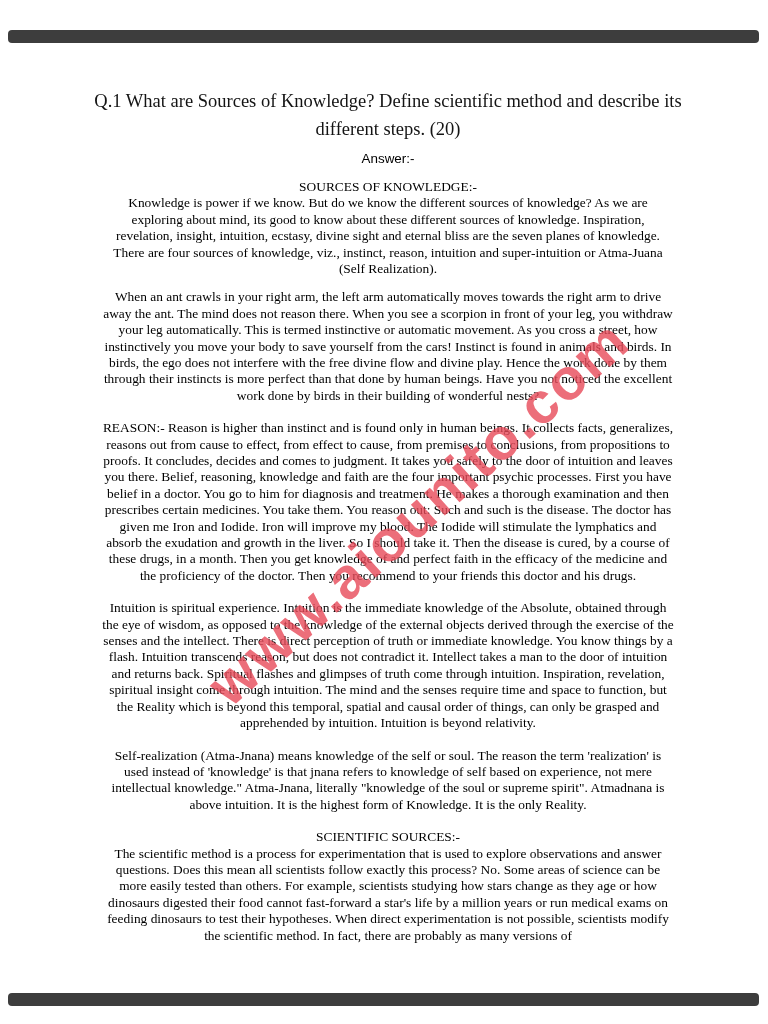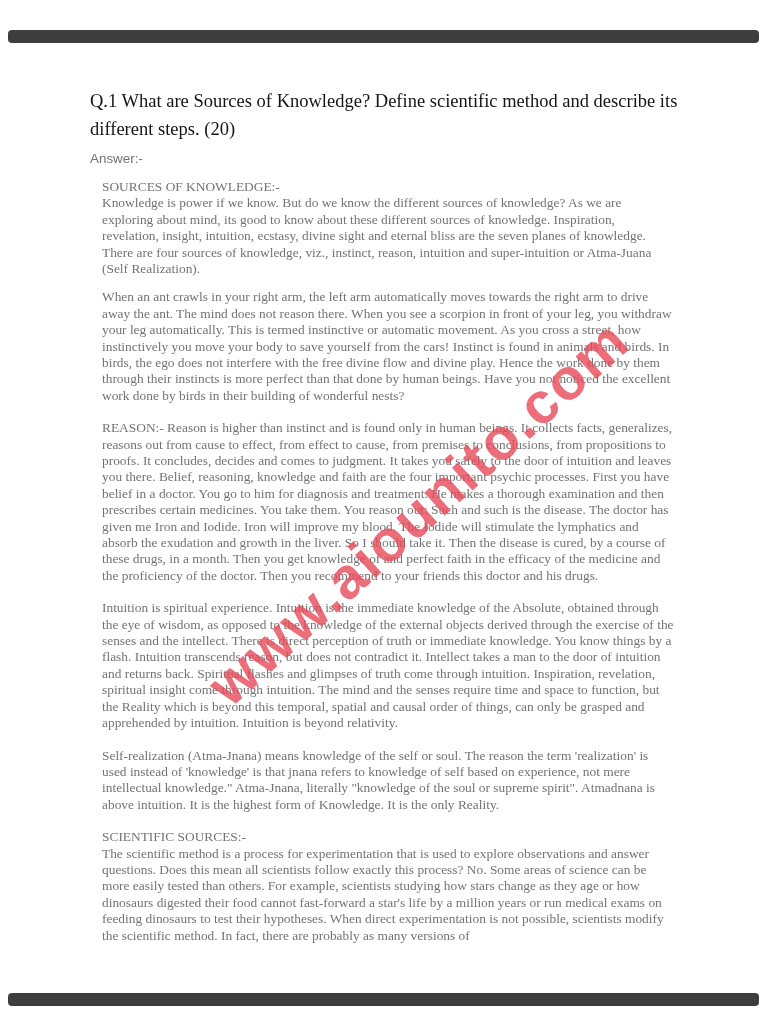--- a/index.html
+++ b/index.html
@@ -4,39 +4,39 @@
 <style>
   html,body{margin:0;padding:0;}
   body{
     width:768px;height:1024px;
     background:#ffffff;
     position:relative;
     overflow:hidden;
     font-family:"Liberation Sans",sans-serif;
   }
   .page{
-    position:absolute;inset:0;background:#ffffff;
+    position:absolute;inset:0;background:#ffffff;text-align:center;
   }
   .page-bar{
     position:absolute;left:8px;width:751px;height:13px;
     background:#3d3d3d;border-radius:4px;
   }
   .page-bar.top{top:30px;}
   .page-bar.bottom{top:993px;}
   .content{
     position:absolute;left:90px;top:88px;width:596px;
     color:#262626;
   }
   .doc-title{
     font-family:"Liberation Serif",serif;
     font-size:18.5px;line-height:1.5;color:#141414;
     margin:0 0 7px 0;font-weight:400;
   }
   .answer-label,.sec-heading,.sec-body{
-    font-size:13.4px;line-height:16.4px;color:#737373;
+    font-size:13.4px;line-height:16.4px;color:#000000;
     margin:0;font-weight:400;
   }
   .section{margin:12px;font-family:Liberation Serif, serif;}
   .section.gap{margin-top:16px;}
   .sec-heading:empty{display:none;}
   .watermark{
     position:absolute;
     left:418px;top:512px;
     transform:translate(-50%,-50%) rotate(-42deg);
     transform-origin:center center;

